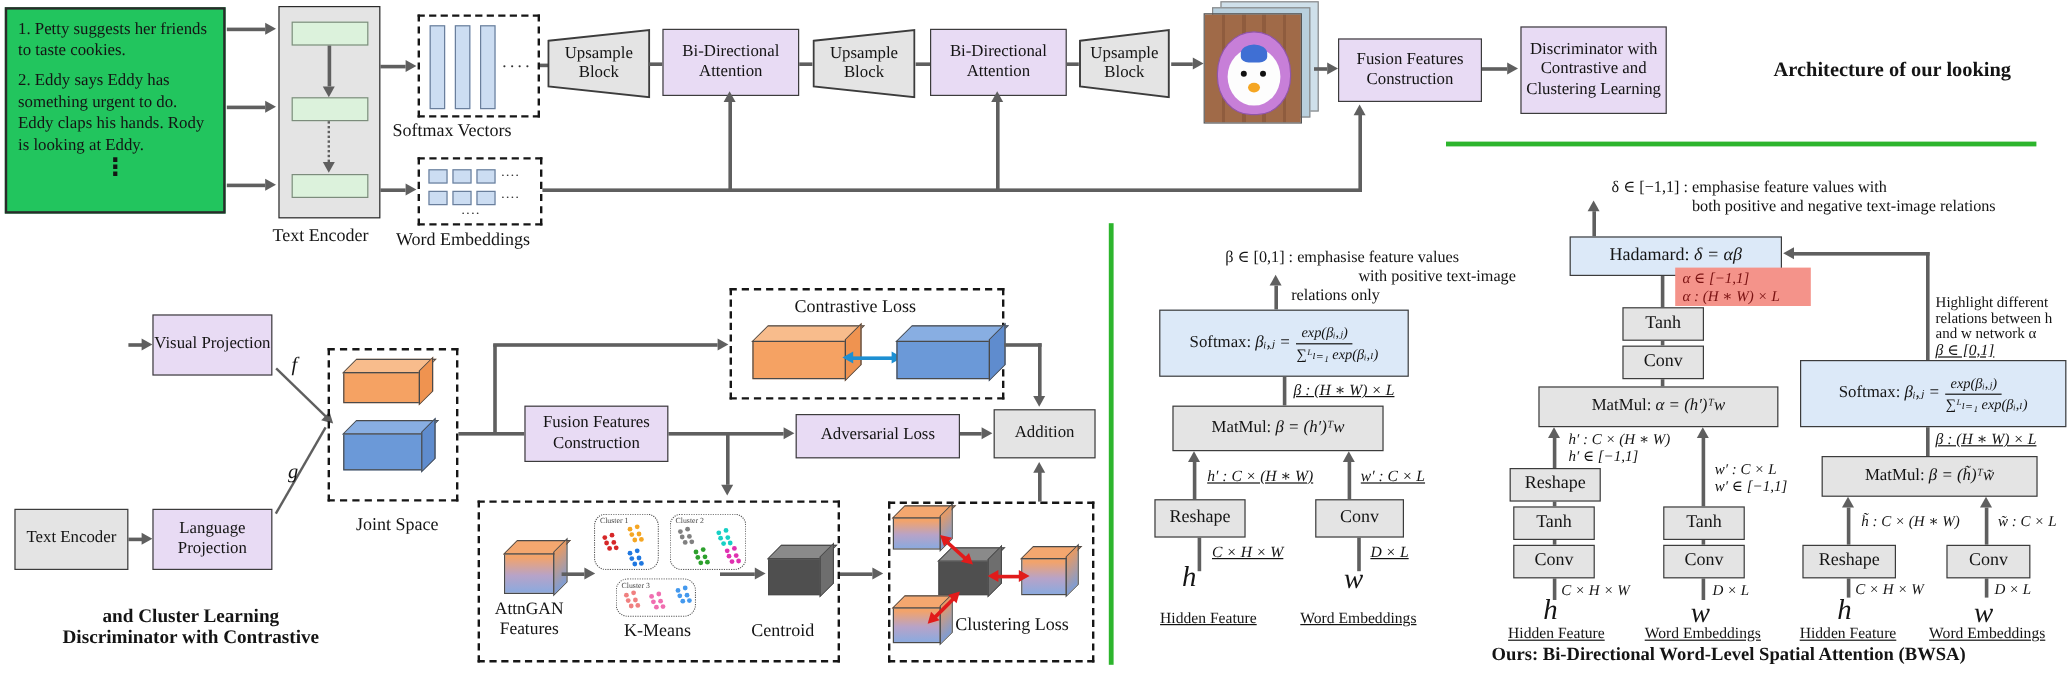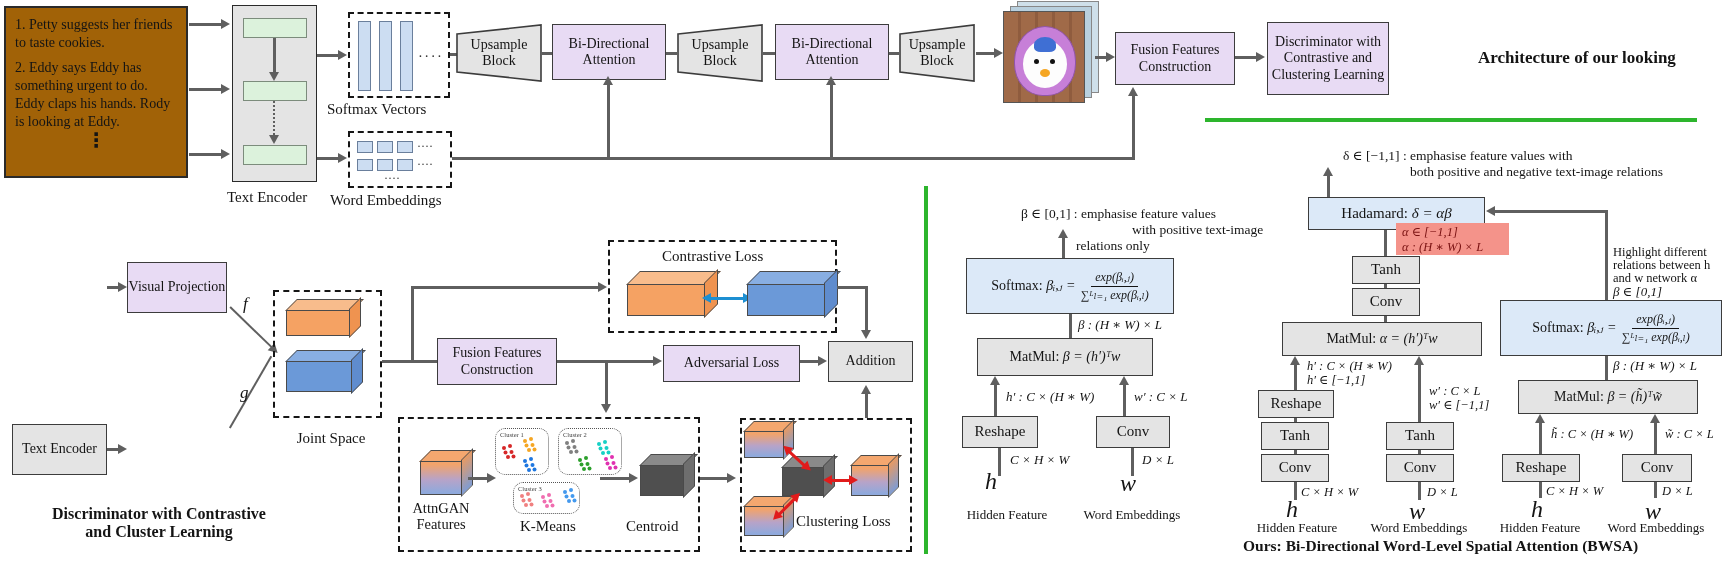--- a/index.html
+++ b/index.html
@@ -10,21 +10,21 @@
 .box { position:absolute; display:flex; align-items:center; justify-content:center;
   text-align:center; border:1.6px solid #3c3c3c; font-size:14px; line-height:1.15; }
 .gray { background:#e4e4e4; }
 .purple { background:#e8dbf4; }
 .bluebox { background:#dce9f8; }
 .dash { position:absolute; border:2.6px dashed #161616; }
 .lbl { position:absolute; font-size:14.5px; line-height:1.12; white-space:nowrap; }
 .wrap { white-space:normal; text-align:center; }
 .it { font-style:italic; }
 .b { font-weight:bold; }
-.f125 { font-size:12.5px; } .f13 { font-size:13px; } .f135 { font-size:13.5px; }
+.f125 { font-size:12.5px; } .f13 { font-size:13px;text-decoration:underline; } .f135 { font-size:13.5px; }
 .f15 { font-size:15px; } .f17 { font-size:17px; }
 .sym { font-size:24px; font-style:italic; }
 .ln { position:absolute; color:#5f5f5f; }
 .hl { height:2.6px; background:currentColor; }
 .vl { width:2.6px; background:currentColor; }
 .vdot { width:0; border-left:2.6px dotted currentColor; background:none; }
 .au,.ad,.al,.ar { position:absolute; width:0; height:0; color:#5f5f5f; }
 .au { border-left:5.5px solid transparent; border-right:5.5px solid transparent; border-bottom:9px solid currentColor; }
 .ad { border-left:5.5px solid transparent; border-right:5.5px solid transparent; border-top:9px solid currentColor; }
 .al { border-top:5.5px solid transparent; border-bottom:5.5px solid transparent; border-right:9px solid currentColor; }
@@ -33,29 +33,29 @@
 .blue { color:#1d8fd2 !important; }
 .green { color:#2db52d !important; }
 .dline { position:absolute; height:2.4px; background:currentColor; transform-origin:0 50%; }
 .dline .ah { position:absolute; right:-8px; top:50%; transform:translateY(-50%); width:0; height:0;
   border-top:5.5px solid transparent; border-bottom:5.5px solid transparent; border-left:9px solid currentColor; }
 .dbl { position:absolute; height:2.8px; background:currentColor; transform-origin:0 50%; }
 .dbl .ahr { position:absolute; right:-8px; top:50%; transform:translateY(-50%); width:0; height:0;
   border-top:5.5px solid transparent; border-bottom:5.5px solid transparent; border-left:9px solid currentColor; }
 .dbl .ahl { position:absolute; left:-8px; top:50%; transform:translateY(-50%); width:0; height:0;
   border-top:5.5px solid transparent; border-bottom:5.5px solid transparent; border-right:9px solid currentColor; }
-.frac { display:inline-flex; flex-direction:column; align-items:center; vertical-align:middle; font-size:12px; margin-left:5px; line-height:1.25; }
+.frac { display:inline-flex; flex-direction:column; align-items:flex-start; vertical-align:middle; font-size:12px; margin-left:5px; line-height:1.25; }
 .frac .num { padding:0 4px 1px; border-bottom:1.3px solid #141414; }
 .frac .den { padding-top:1px; }
 .c3d { position:absolute; border:1.6px solid #4a4a4a; background:var(--f); }
 .c3d::before { content:""; position:absolute; left:-1.6px; bottom:100%; width:calc(100% + 3.2px); height:var(--d);
   background:var(--t); border:1.6px solid #4a4a4a; transform:skewX(-45deg); transform-origin:0 100%; }
 .c3d::after { content:""; position:absolute; top:-1.6px; left:100%; width:var(--d); height:calc(100% + 3.2px);
   background:var(--r); border:1.6px solid #4a4a4a; transform:skewY(-45deg); transform-origin:0 0; }
-.story { position:absolute; left:4px; top:6px; width:184px; height:172px; background:#a16207;
+.story { position:absolute; left:4px; top:6px; width:184px; height:172px; background:#22c55e;
   border:2px solid #2a2a2a; padding:8px 9px; font-size:14px; line-height:1.28; }
 .encpanel { position:absolute; left:232px; top:5px; width:85px; height:177px; background:#e4e4e4; border:1.8px solid #2a2a2a; }
 .enccell { position:absolute; left:10px; width:64px; height:20px; background:#dcf2dc; border:1.3px solid #7c8c7c; }
 .svbox { position:absolute; left:348px; top:12px; width:102px; height:86px; border:2.4px dashed #161616; }
 .svbar { position:absolute; top:7px; width:13px; height:70px; background:#ccddf2; border:1.2px solid #6a7f9c; }
 .webox { position:absolute; left:348px; top:131px; width:104px; height:57px; border:2.4px dashed #161616; }
 .wesq { display:inline-block; width:16px; height:12px; background:#ccddf2; border:1.2px solid #6a7f9c; margin-right:4px; vertical-align:middle; }
 .werow { position:absolute; left:7px; white-space:nowrap; font-size:12px; color:#333; }
 .upsample { position:absolute; }
 .upsample svg { position:absolute; left:0; top:0; }
@@ -199,20 +199,23 @@
   <div class="ln hl" style="left:107px;top:286px;width:12px"></div>
   <i class="ar" style="left:118px;top:282px"></i>
   <div class="box purple" style="left:127px;top:262px;width:100px;height:51px">
     <span class="wrap">Visual Projection</span>
   </div>
   <div class="box gray" style="left:12px;top:424px;width:95px;height:51px">
     <span class="wrap">Text Encoder</span>
   </div>
   <div class="ln hl" style="left:107px;top:448px;width:12px"></div>
   <i class="ar" style="left:118px;top:444px"></i>
+  <div class="box purple" style="left:127px;top:424px;width:100px;height:51px">
+    <span class="wrap">Language Projection</span>
+  </div>
 
   <div class="ln dline" style="left:230px;top:306px;width:58px;transform:rotate(44deg)">
       <i class="ah"></i>
     </div>
   <div class="ln dline" style="left:230px;top:427px;width:83px;transform:rotate(-60deg)"></div>
   <div class="lbl it f17" style="left:243px;top:294px">f</div>
   <div class="lbl it f17" style="left:240px;top:383px">g</div>
 
   <div class="dash" style="left:273px;top:290px;width:109px;height:128px"></div>
   <div class="c3d" style="left:286px;top:310px;width:64px;height:26px;--d:10px;--f:#f5a263;--t:#f8bc8c;--r:#ef9350"></div>
@@ -306,22 +309,22 @@
   <div class="dbl red" style="left:779px;top:513px;width:22px;transform:rotate(-45deg)">
       <i class="ahl"></i>
       <i class="ahr"></i>
     </div>
   <div class="lbl f15" style="left:796px;top:513px">Clustering Loss</div>
 
   <div class="ln vl" style="left:865px;top:393px;height:25px"></div>
   <i class="au" style="left:860.5px;top:385px"></i>
 
   <div class="lbl b" style="left:28px;top:505px;width:262px;text-align:center;font-size:16px">
+    <div>and Cluster Learning</div>
     <div>Discriminator with Contrastive</div>
-    <div>and Cluster Learning</div>
   </div>
 
   <div class="lbl f135" style="left:1021px;top:206px">β ∈ [0,1] : emphasise feature values</div>
   <div class="lbl f135" style="left:1132px;top:222px">with positive text-image</div>
   <div class="lbl f135" style="left:1076px;top:238px">relations only</div>
   <div class="ln vl" style="left:1062px;top:238px;height:20px"></div>
   <i class="au" style="left:1057.5px;top:229px"></i>
 
   <div class="box bluebox" style="left:966px;top:258px;width:208px;height:56px">
     <span>Softmax:</span>&nbsp;

